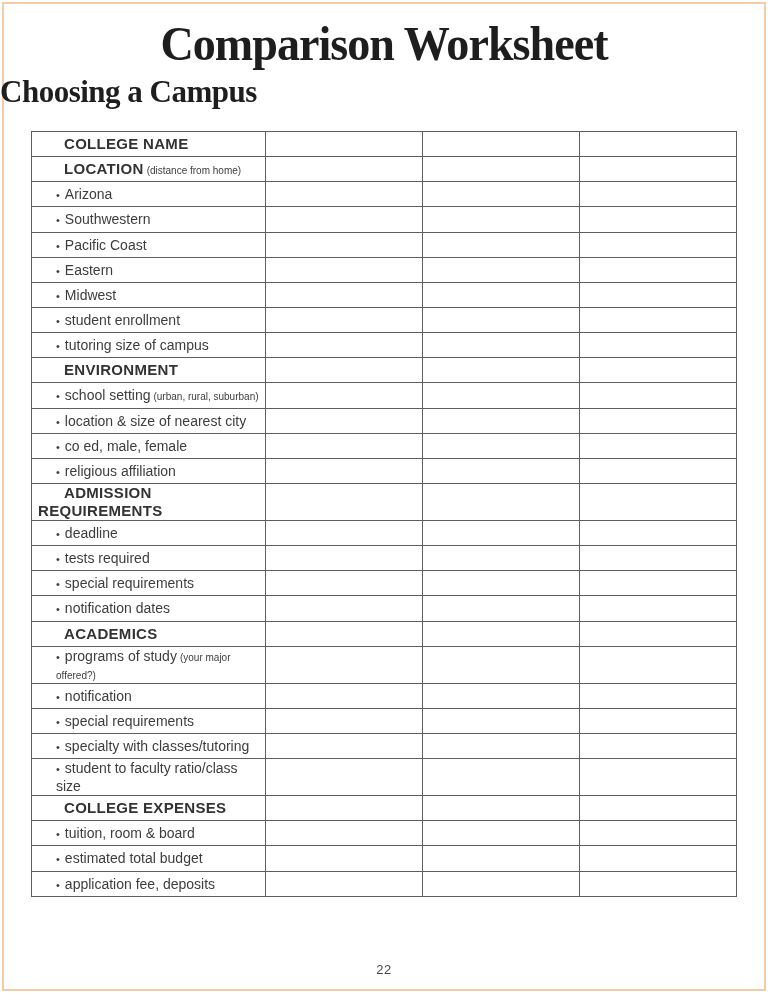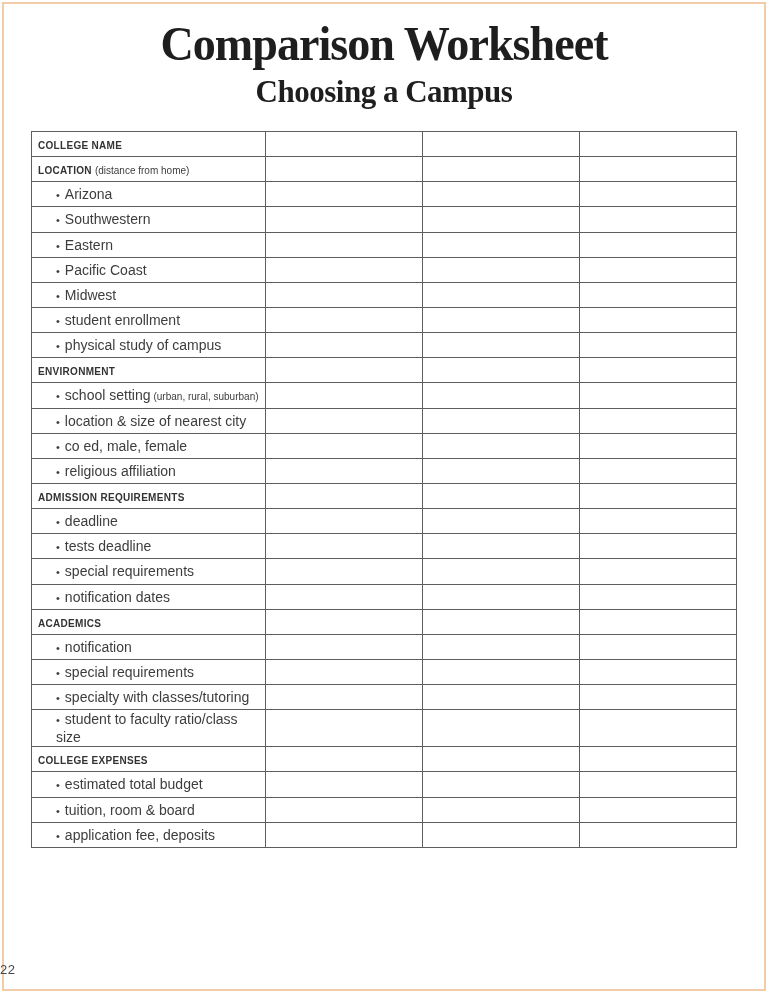--- a/index.html
+++ b/index.html
@@ -22,21 +22,21 @@
     font-family: "Liberation Serif", serif;
     font-weight: bold;
     font-size: 48px;
     letter-spacing: -1px;
     color: #1e1e1e;
     transform: scaleX(0.96);
   }
   .subtitle {
     position: absolute;
     top: 74px; left: 0; right: 0;
-    text-align: center;
+    text-align: left;
     font-family: "Liberation Serif", serif;
     font-weight: bold;
     font-size: 31px;
     letter-spacing: -0.5px;
     color: #1e1e1e;
   }
   table.worksheet {
     position: absolute;
     left: 31px; top: 131px;
     width: 706px;
@@ -49,30 +49,32 @@
     border: 1px solid #5e5e5e;
     height: 24.15px;
     vertical-align: middle;
     padding: 0;
   }
   td.label-cell { color: #3a3a3a; }
   td.section-cell { padding-left: 6px; }
   td.item-cell { padding-left: 24px; }
   .section-label {
     font-weight: bold;
-    font-size: 10px;
+    font-size: 15px;
     letter-spacing: 0.3px;
     color: #333333;
+    margin-left: 26px;
   }
   .item-label { font-size: 14px; color: #3d3d3d; }
   .bullet { font-size: 11px; color: #3d3d3d; margin-right: 5px; }
   .note { font-size: 10px; color: #3d3d3d; margin-left: 3px; }
   .page-number {
     position: absolute;
     bottom: 16px; left: 0; right: 0;
+    text-align: center;
     font-size: 13px;
     color: #474747;
     letter-spacing: 0.5px;
   }
 </style>
 </head>
 <body>
 
 <div class="page-frame"></div>
 
@@ -106,45 +108,45 @@
         <td class="entry-cell"></td>
         <td class="entry-cell"></td>
       </tr>
       <tr>
         <td class="label-cell item-cell"><span class="bullet">•</span><span class="item-label">Southwestern</span></td>
         <td class="entry-cell"></td>
         <td class="entry-cell"></td>
         <td class="entry-cell"></td>
       </tr>
       <tr>
+        <td class="label-cell item-cell"><span class="bullet">•</span><span class="item-label">Pacific Coast</span></td>
+        <td class="entry-cell"></td>
+        <td class="entry-cell"></td>
+        <td class="entry-cell"></td>
+      </tr>
+      <tr>
         <td class="label-cell item-cell"><span class="bullet">•</span><span class="item-label">Eastern</span></td>
         <td class="entry-cell"></td>
         <td class="entry-cell"></td>
         <td class="entry-cell"></td>
       </tr>
       <tr>
-        <td class="label-cell item-cell"><span class="bullet">•</span><span class="item-label">Pacific Coast</span></td>
-        <td class="entry-cell"></td>
-        <td class="entry-cell"></td>
-        <td class="entry-cell"></td>
-      </tr>
-      <tr>
         <td class="label-cell item-cell"><span class="bullet">•</span><span class="item-label">Midwest</span></td>
         <td class="entry-cell"></td>
         <td class="entry-cell"></td>
         <td class="entry-cell"></td>
       </tr>
       <tr>
         <td class="label-cell item-cell"><span class="bullet">•</span><span class="item-label">student enrollment</span></td>
         <td class="entry-cell"></td>
         <td class="entry-cell"></td>
         <td class="entry-cell"></td>
       </tr>
       <tr>
-        <td class="label-cell item-cell"><span class="bullet">•</span><span class="item-label">physical study of campus</span></td>
+        <td class="label-cell item-cell"><span class="bullet">•</span><span class="item-label">tutoring size of campus</span></td>
         <td class="entry-cell"></td>
         <td class="entry-cell"></td>
         <td class="entry-cell"></td>
       </tr>
       <tr>
         <td class="label-cell section-cell"><span class="section-label">ENVIRONMENT</span></td>
         <td class="entry-cell"></td>
         <td class="entry-cell"></td>
         <td class="entry-cell"></td>
       </tr>
@@ -178,21 +180,21 @@
         <td class="entry-cell"></td>
         <td class="entry-cell"></td>
       </tr>
       <tr>
         <td class="label-cell item-cell"><span class="bullet">•</span><span class="item-label">deadline</span></td>
         <td class="entry-cell"></td>
         <td class="entry-cell"></td>
         <td class="entry-cell"></td>
       </tr>
       <tr>
-        <td class="label-cell item-cell"><span class="bullet">•</span><span class="item-label">tests deadline</span></td>
+        <td class="label-cell item-cell"><span class="bullet">•</span><span class="item-label">tests required</span></td>
         <td class="entry-cell"></td>
         <td class="entry-cell"></td>
         <td class="entry-cell"></td>
       </tr>
       <tr>
         <td class="label-cell item-cell"><span class="bullet">•</span><span class="item-label">special requirements</span></td>
         <td class="entry-cell"></td>
         <td class="entry-cell"></td>
         <td class="entry-cell"></td>
       </tr>
@@ -202,20 +204,26 @@
         <td class="entry-cell"></td>
         <td class="entry-cell"></td>
       </tr>
       <tr>
         <td class="label-cell section-cell"><span class="section-label">ACADEMICS</span></td>
         <td class="entry-cell"></td>
         <td class="entry-cell"></td>
         <td class="entry-cell"></td>
       </tr>
       <tr>
+        <td class="label-cell item-cell"><span class="bullet">•</span><span class="item-label">programs of study</span><span class="note">(your major offered?)</span></td>
+        <td class="entry-cell"></td>
+        <td class="entry-cell"></td>
+        <td class="entry-cell"></td>
+      </tr>
+      <tr>
         <td class="label-cell item-cell"><span class="bullet">•</span><span class="item-label">notification</span></td>
         <td class="entry-cell"></td>
         <td class="entry-cell"></td>
         <td class="entry-cell"></td>
       </tr>
       <tr>
         <td class="label-cell item-cell"><span class="bullet">•</span><span class="item-label">special requirements</span></td>
         <td class="entry-cell"></td>
         <td class="entry-cell"></td>
         <td class="entry-cell"></td>
@@ -232,27 +240,27 @@
         <td class="entry-cell"></td>
         <td class="entry-cell"></td>
       </tr>
       <tr>
         <td class="label-cell section-cell"><span class="section-label">COLLEGE EXPENSES</span></td>
         <td class="entry-cell"></td>
         <td class="entry-cell"></td>
         <td class="entry-cell"></td>
       </tr>
       <tr>
+        <td class="label-cell item-cell"><span class="bullet">•</span><span class="item-label">tuition, room &amp; board</span></td>
+        <td class="entry-cell"></td>
+        <td class="entry-cell"></td>
+        <td class="entry-cell"></td>
+      </tr>
+      <tr>
         <td class="label-cell item-cell"><span class="bullet">•</span><span class="item-label">estimated total budget</span></td>
-        <td class="entry-cell"></td>
-        <td class="entry-cell"></td>
-        <td class="entry-cell"></td>
-      </tr>
-      <tr>
-        <td class="label-cell item-cell"><span class="bullet">•</span><span class="item-label">tuition, room &amp; board</span></td>
         <td class="entry-cell"></td>
         <td class="entry-cell"></td>
         <td class="entry-cell"></td>
       </tr>
       <tr>
         <td class="label-cell item-cell"><span class="bullet">•</span><span class="item-label">application fee, deposits</span></td>
         <td class="entry-cell"></td>
         <td class="entry-cell"></td>
         <td class="entry-cell"></td>
       </tr>

